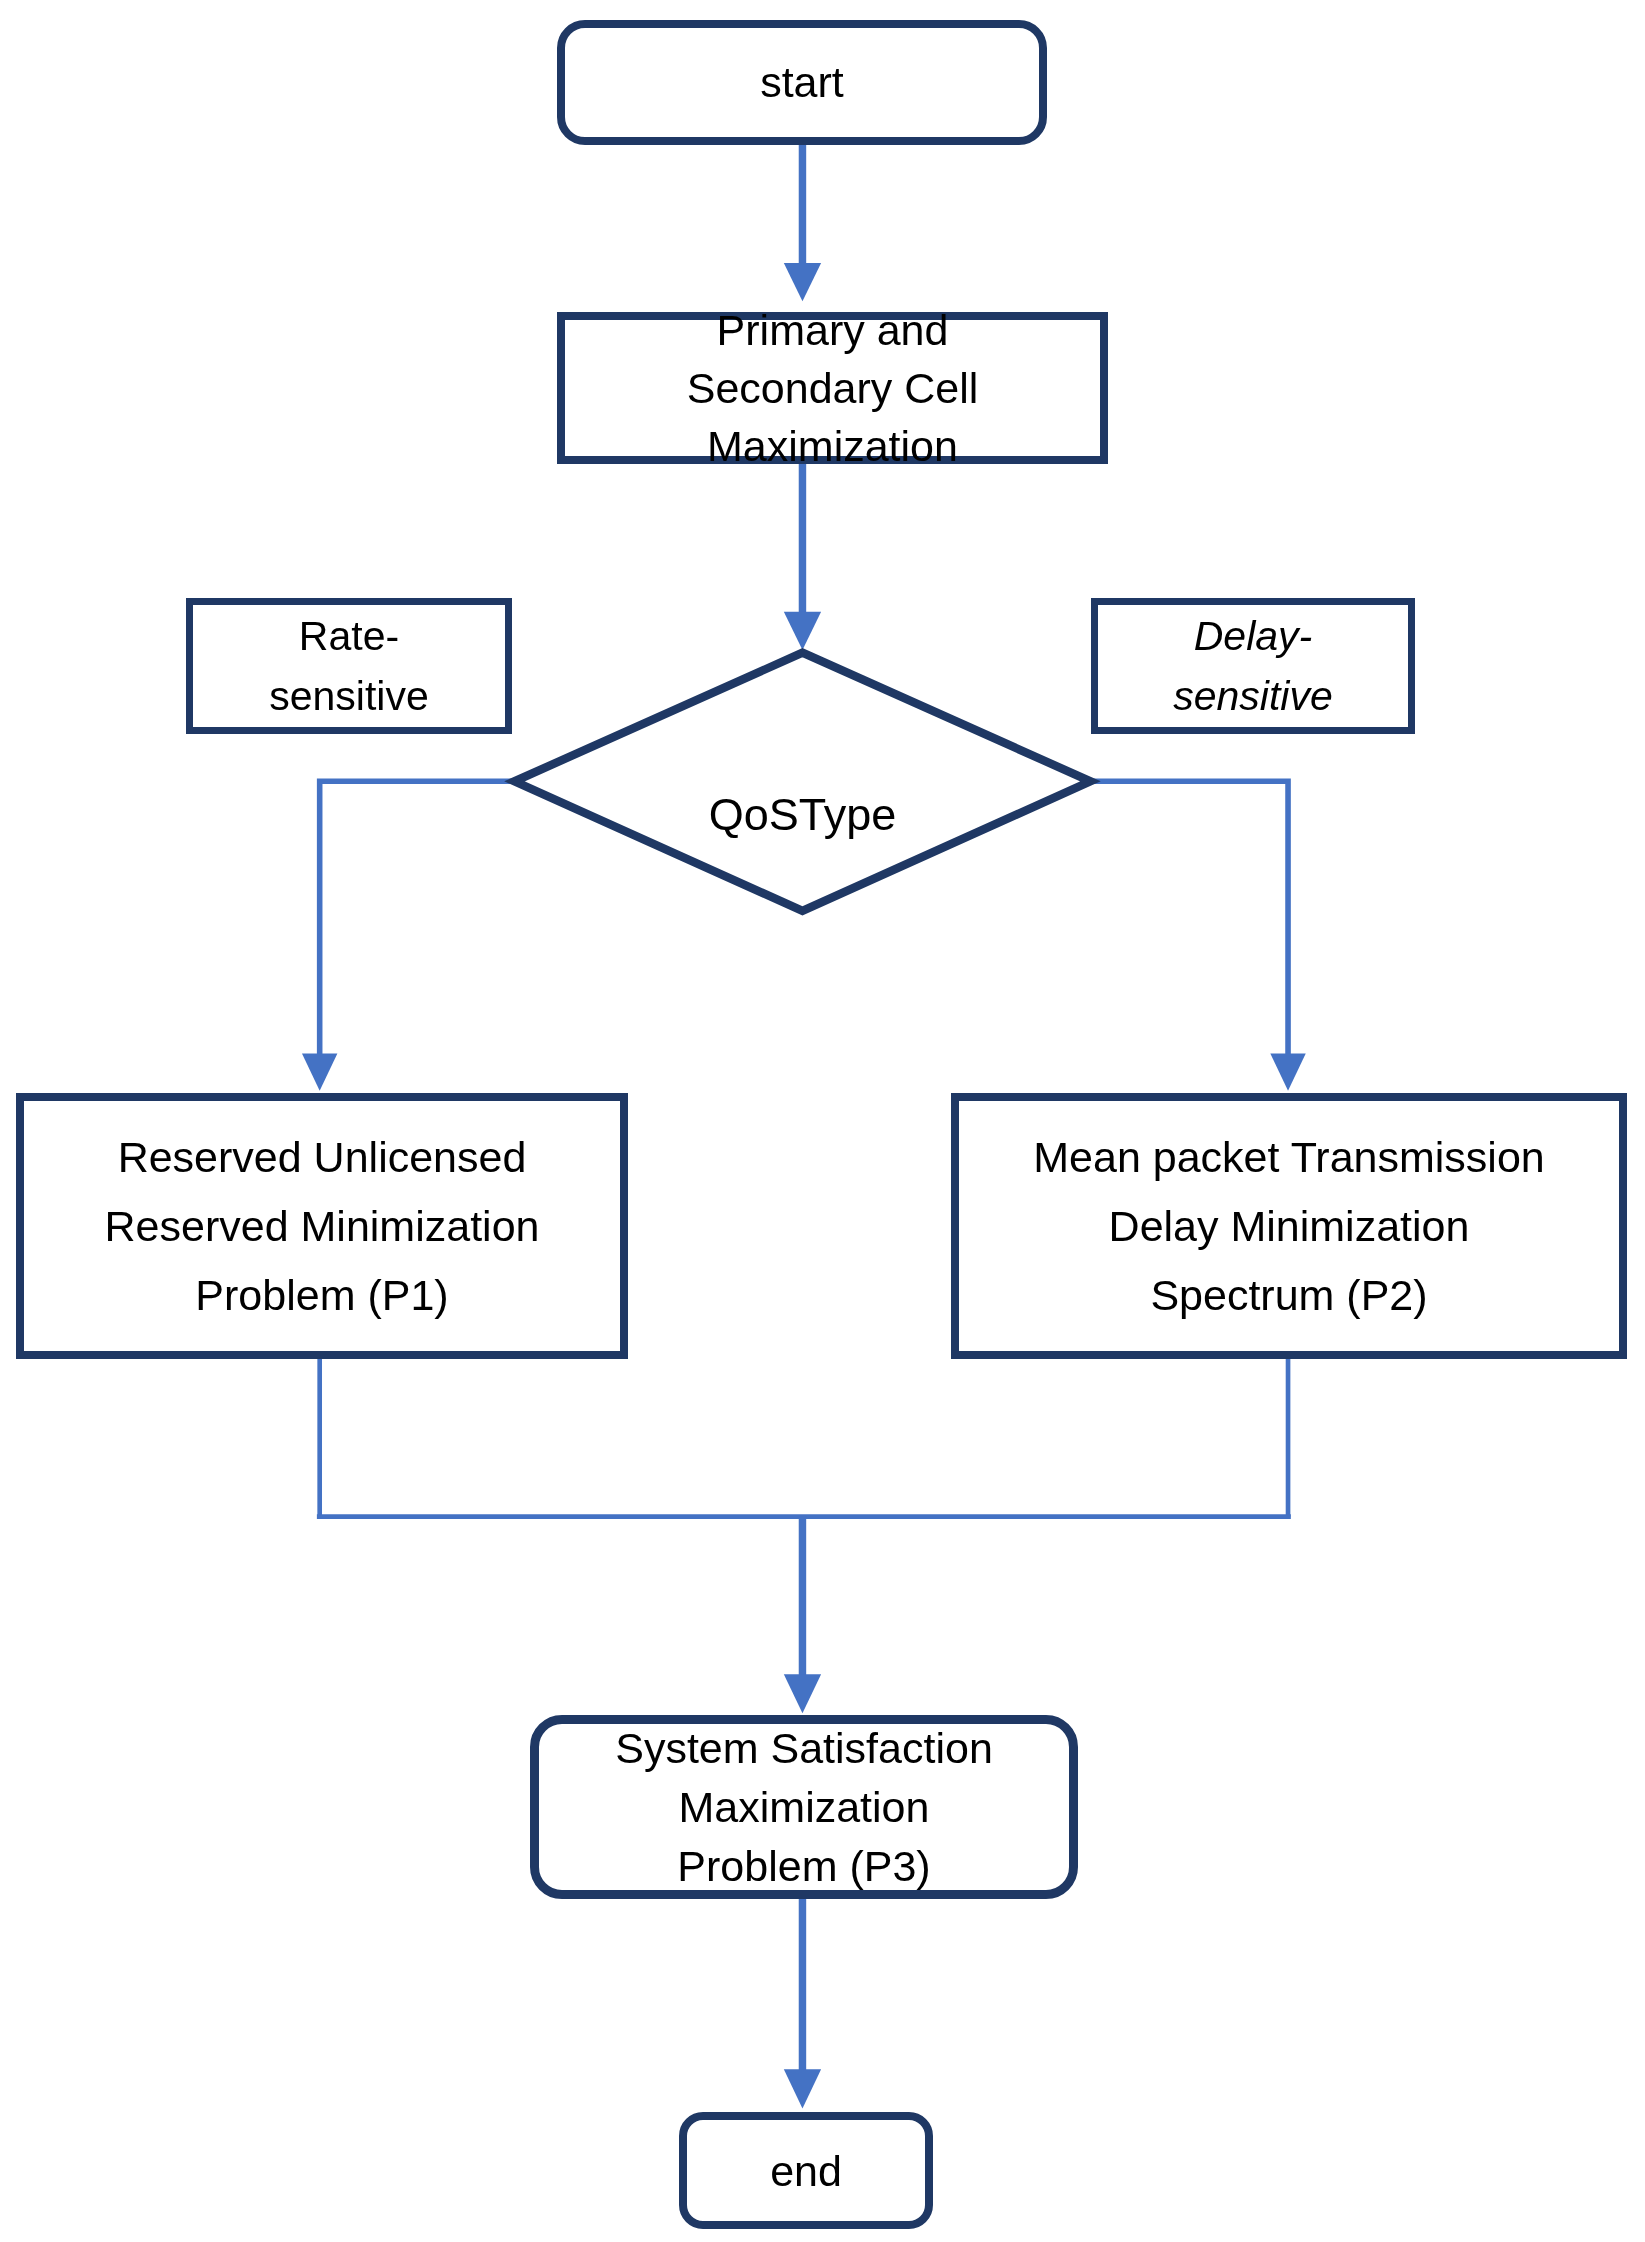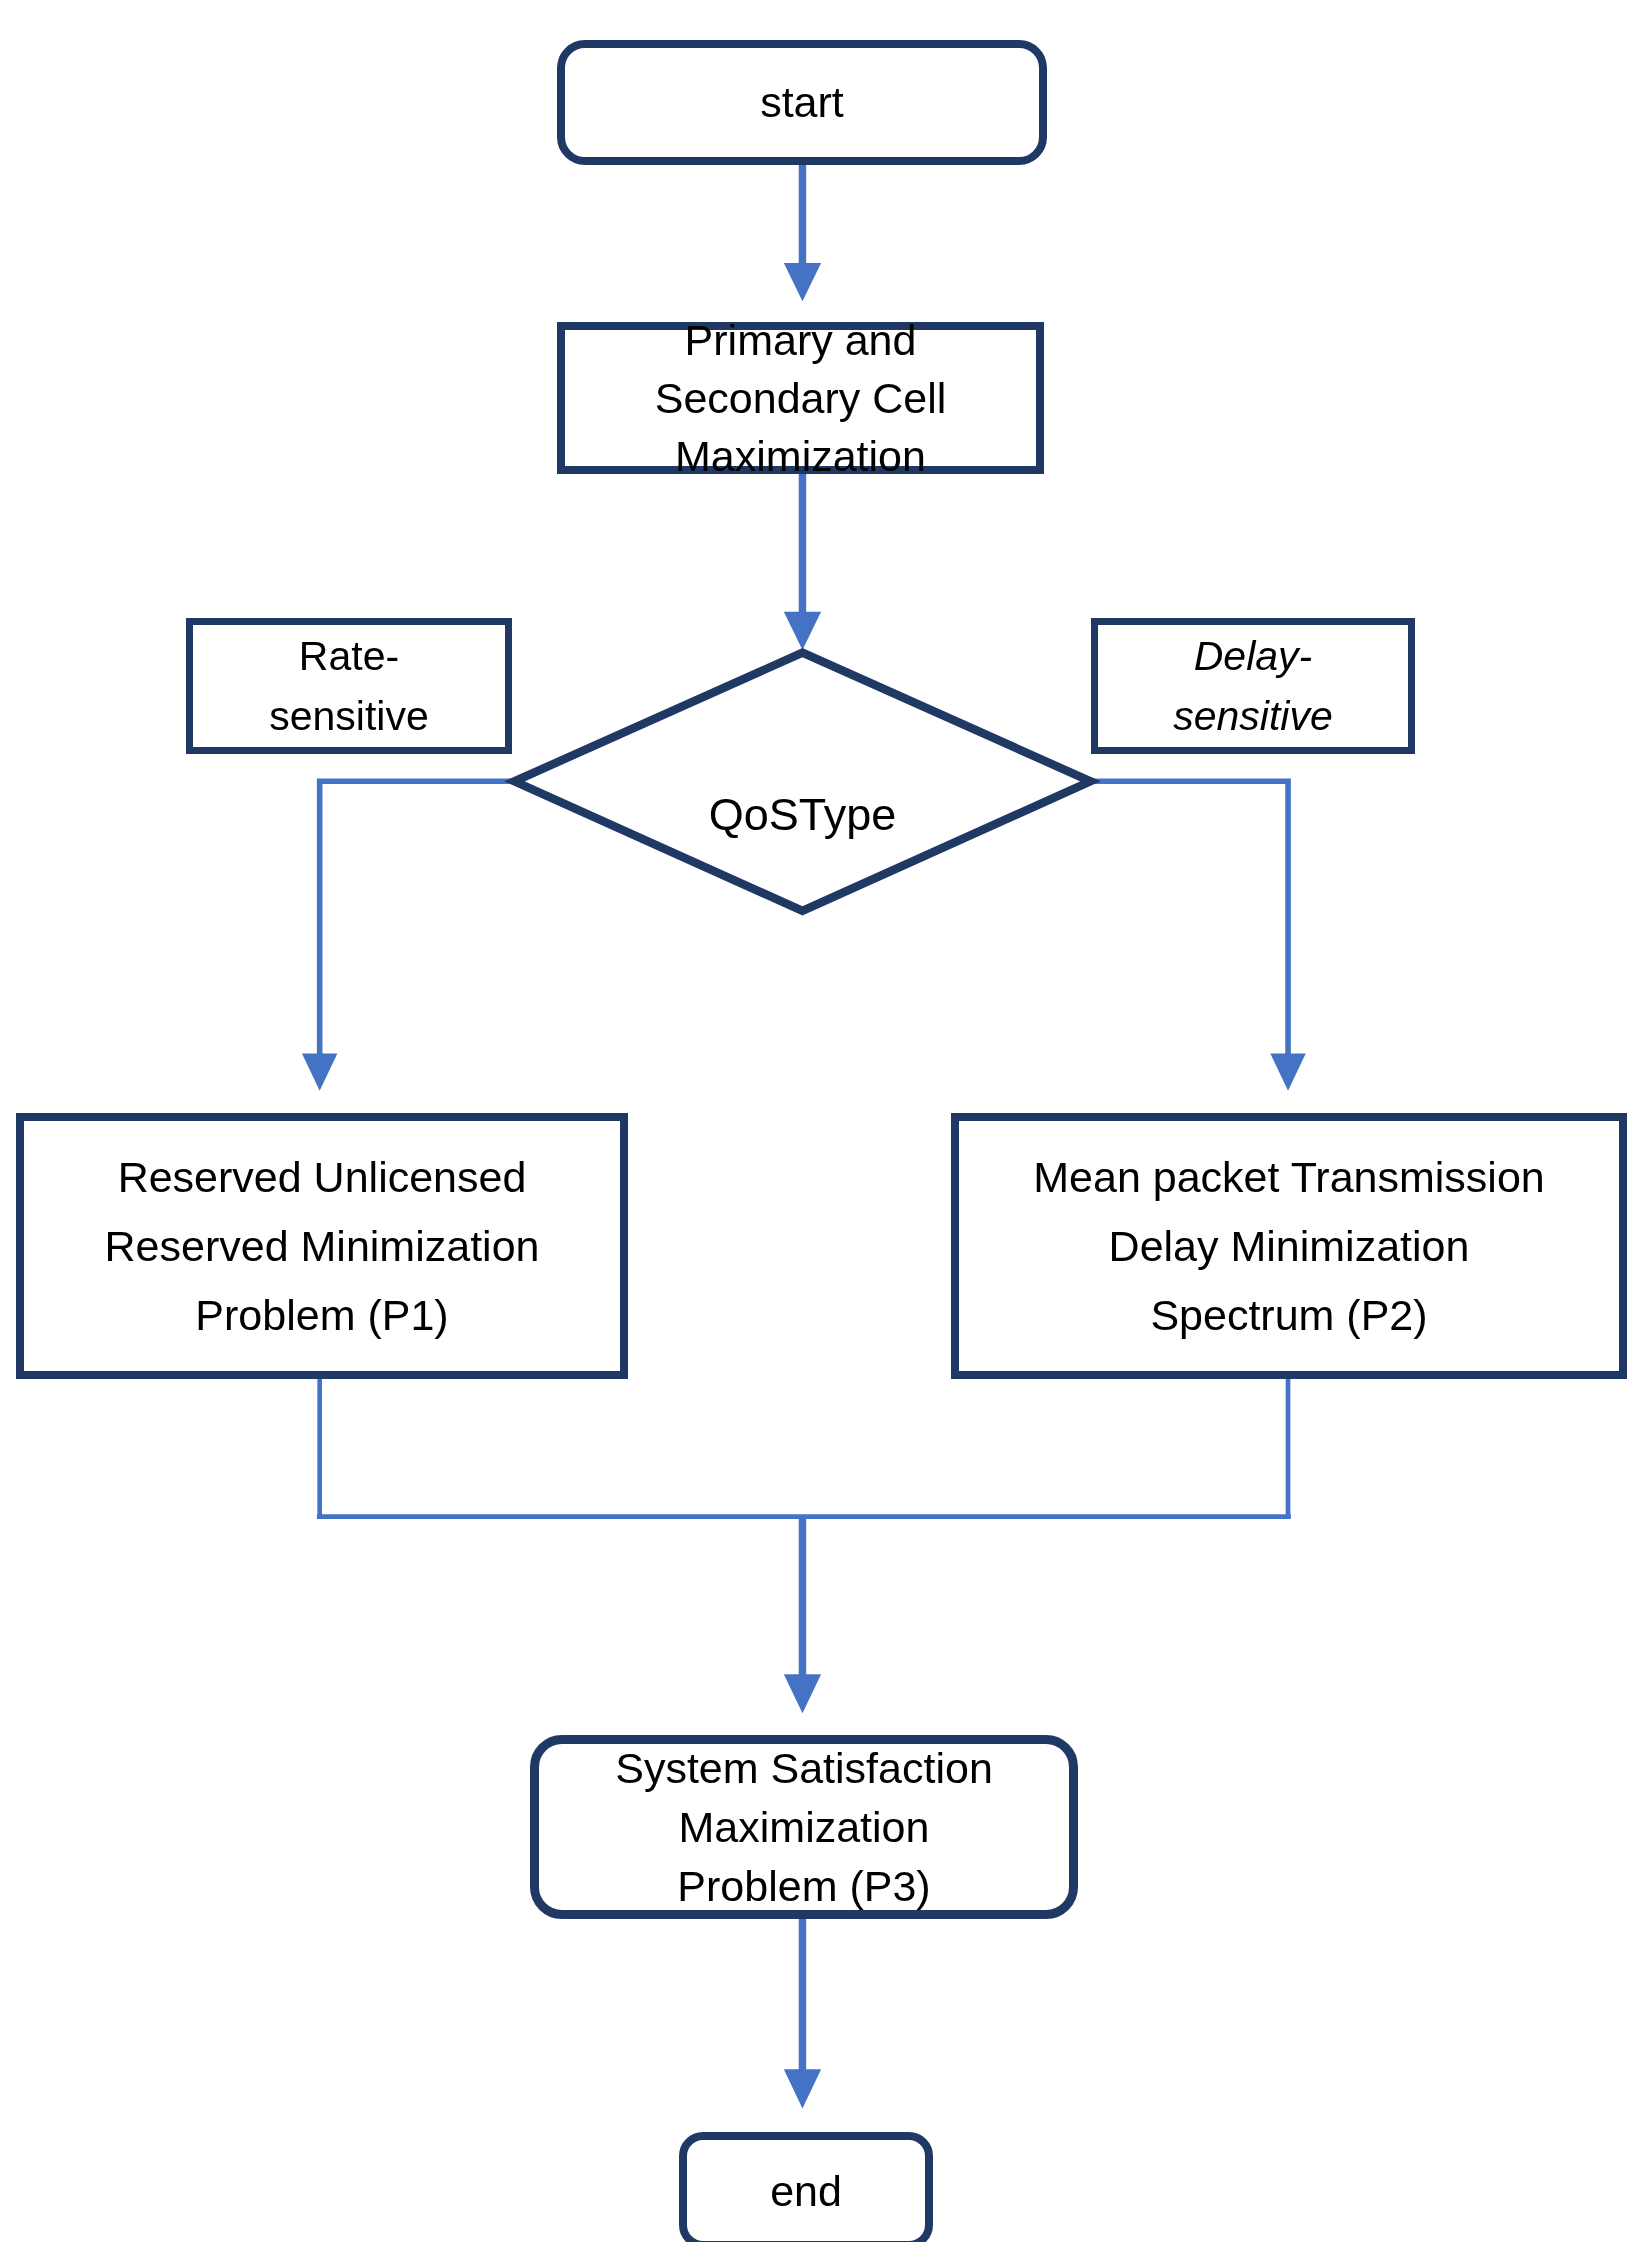--- a/index.html
+++ b/index.html
@@ -22,28 +22,27 @@
   .node{
     position:absolute;
     box-sizing:border-box;
     background:var(--fill);
     border:8.4px solid var(--border);
     display:flex;flex-direction:column;
     align-items:center;justify-content:center;
     text-align:center;
     font-size:43px;
     line-height:58px;
-    margin-top:20px;
   }
   .node .ln{display:block;white-space:nowrap;}
   .rounded{border-radius:28px;}
   
   .n-start{left:557px;top:19.6px;width:490px;height:125px;border-radius:28px;}
   
-  .n-assoc{left:557px;top:302px;width:487px;height:152px;overflow:visible;line-height:58px;}
+  .n-assoc{left:557px;top:312px;width:551px;height:152px;overflow:visible;line-height:58px;}
   
   .n-qos{
     position:absolute;left:616px;top:751px;width:373px;height:127px;
     display:flex;flex-direction:row;align-items:center;justify-content:center;
     text-align:center;font-size:45px;line-height:62px;
   }
   
   .n-rate{left:186px;top:598px;width:326px;height:136px;border-width:7.5px;line-height:60px;font-size:41px;}
   .n-delay{left:1091px;top:598px;width:324px;height:136px;border-width:7.5px;line-height:60px;font-size:41px;font-style:italic;}
   

